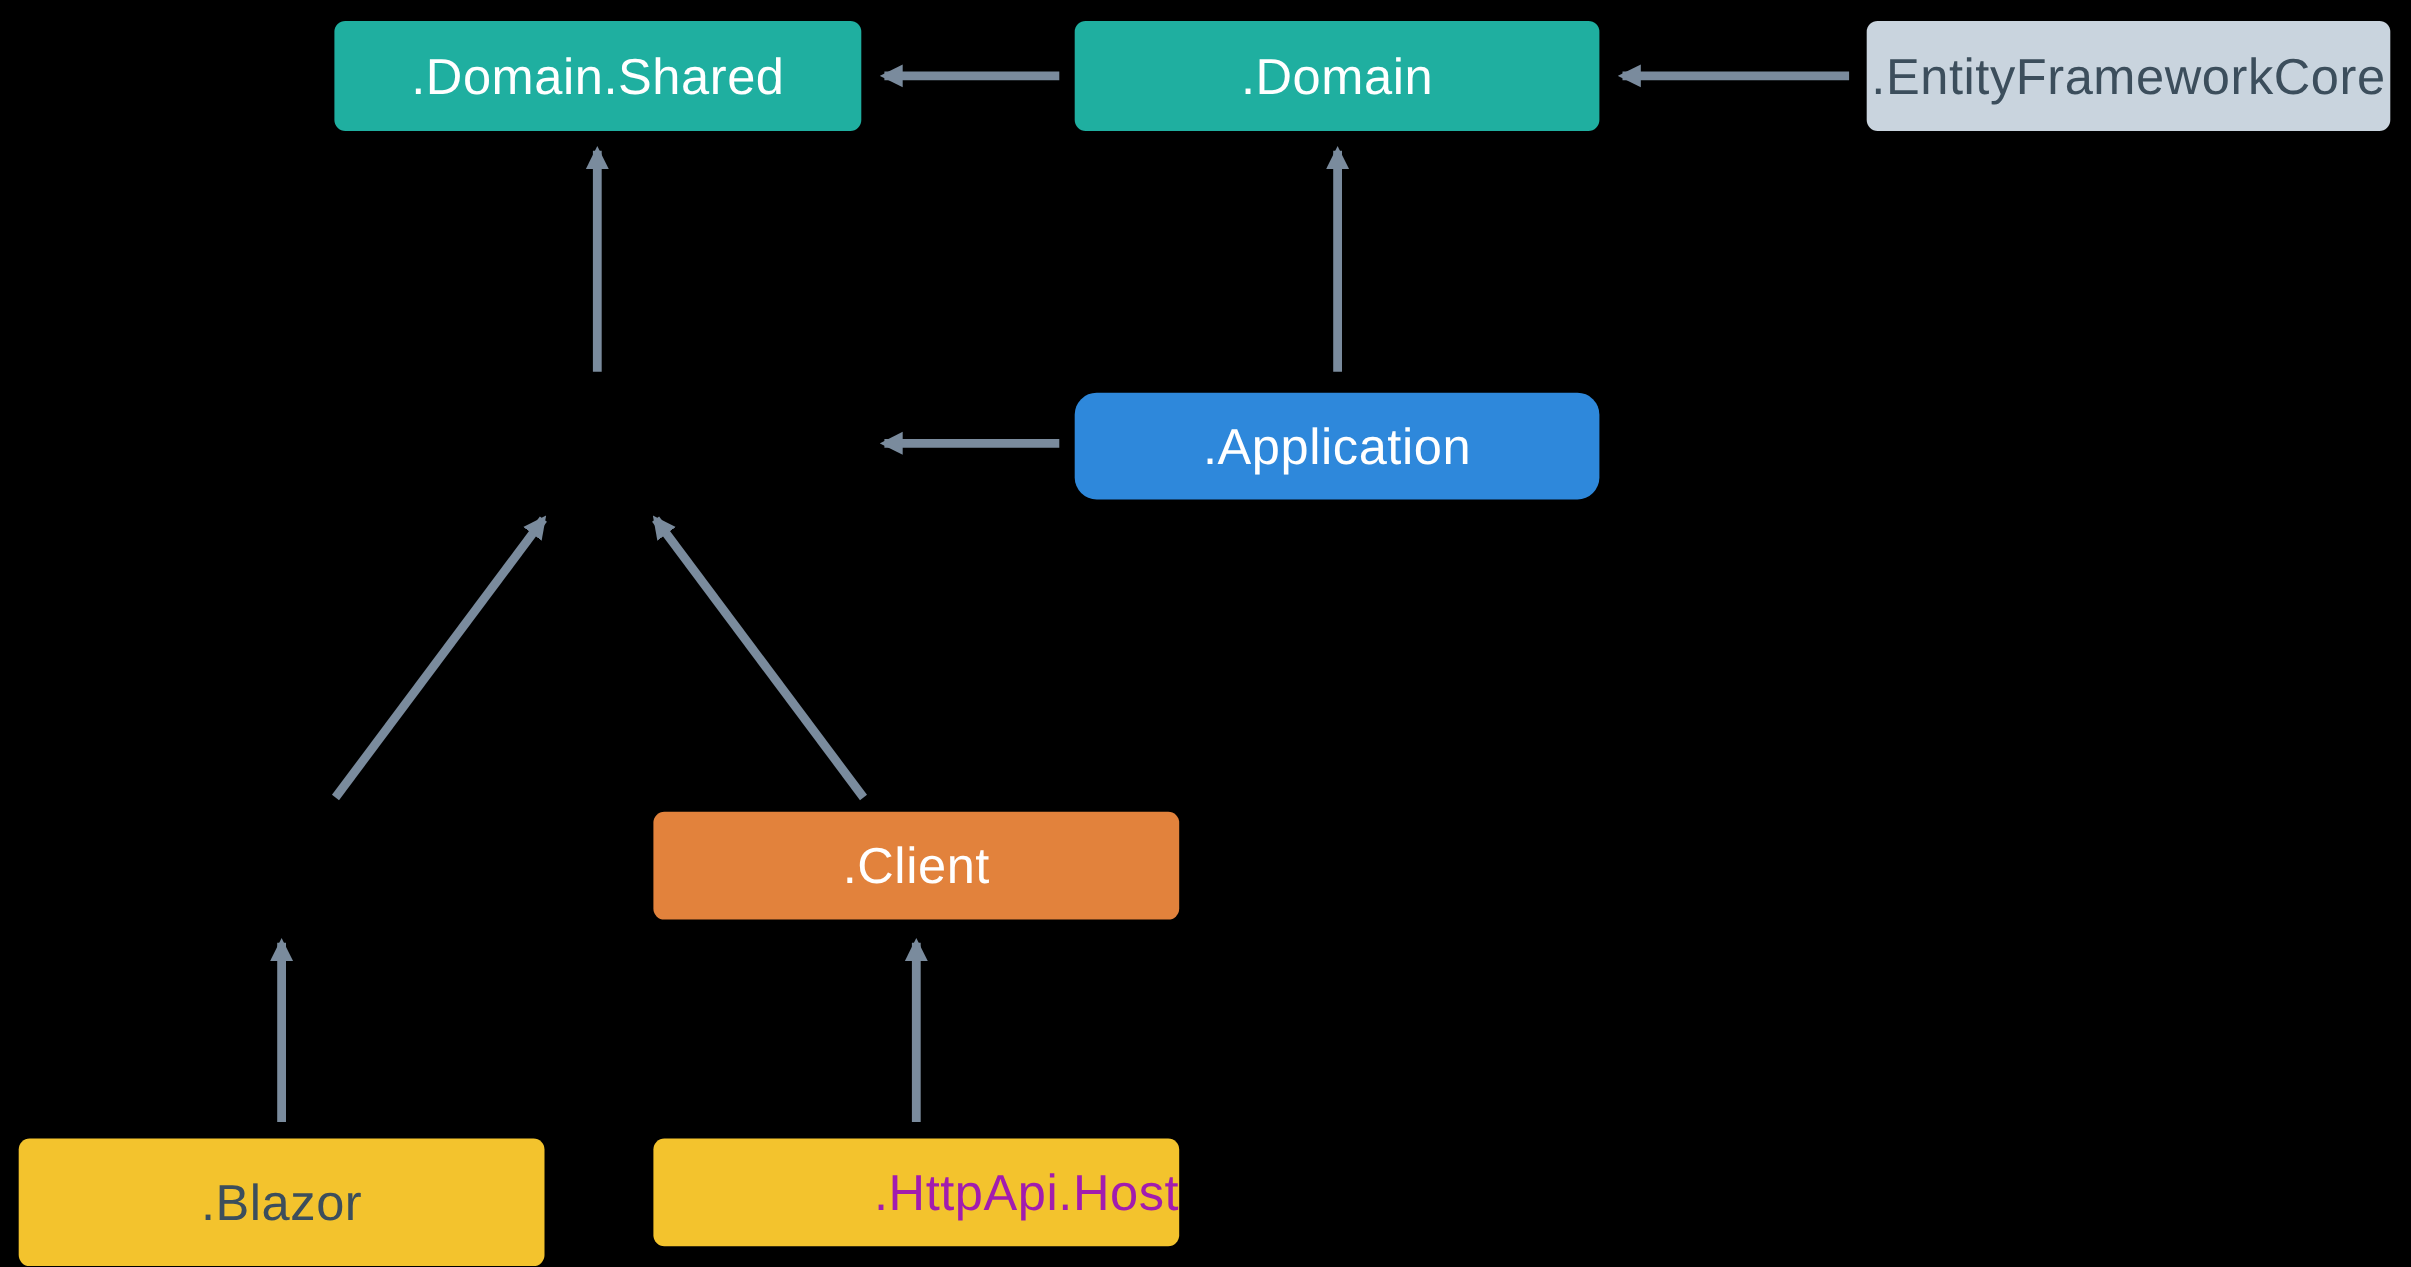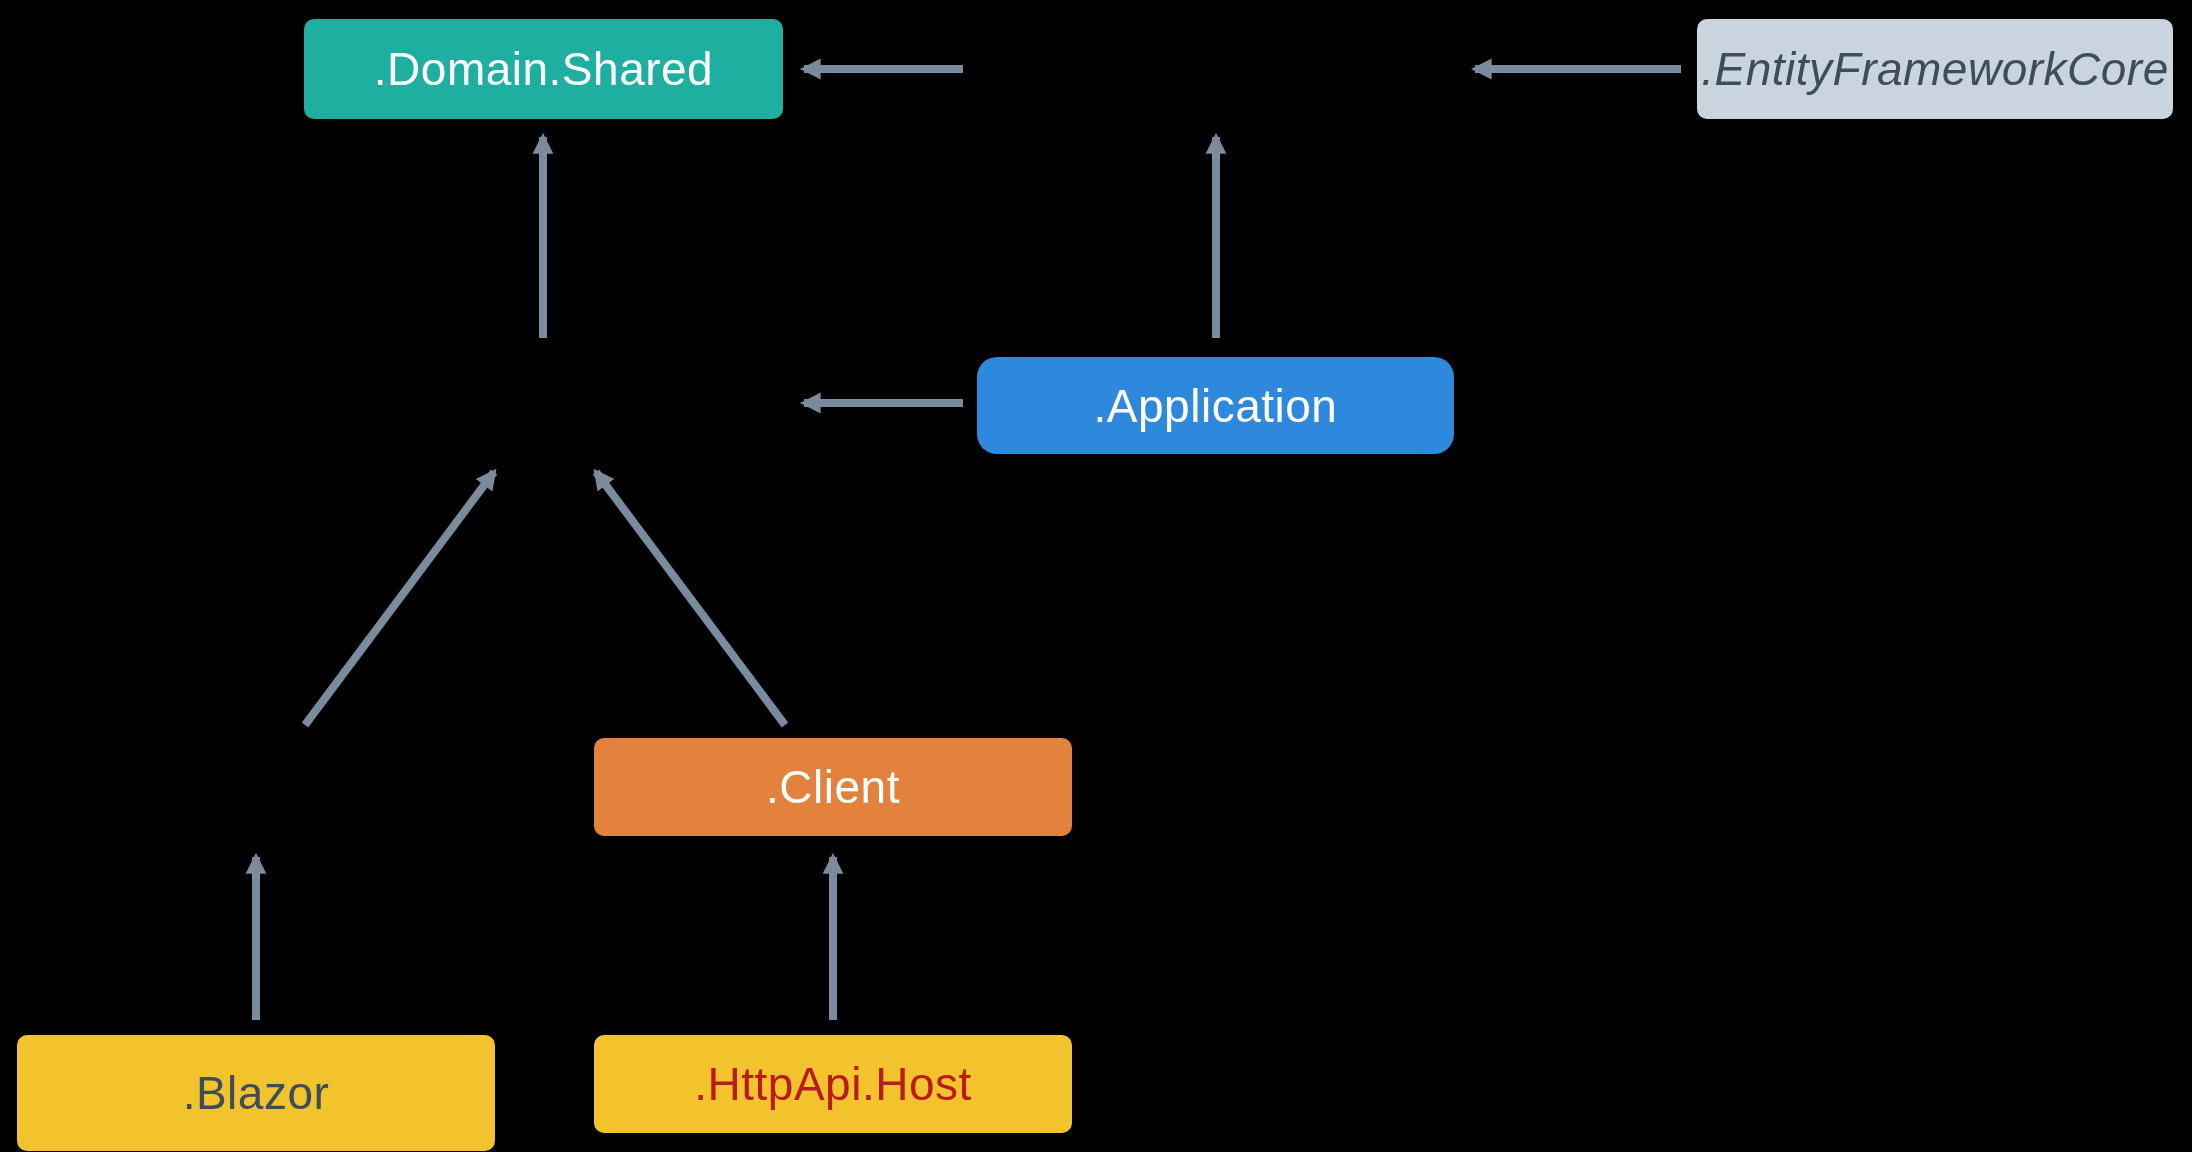--- a/index.html
+++ b/index.html
@@ -22,21 +22,21 @@
     justify-content: center;
     border-radius: 10px;
     font-size: 46px;
     font-weight: 500;
     letter-spacing: 0.5px;
     white-space: nowrap;
   }
   
   .n-domain-shared        { left: 304px;  top: 19px;   width: 479px; height: 100px; }
   .n-domain               { left: 977px;  top: 19px;   width: 477px; height: 100px; }
-  .n-efcore               { left: 1697px; top: 19px;   width: 476px; height: 100px; font-style: italic; }
+  .n-efcore               { left: 1697px; top: 19px;   width: 476px; height: 100px; }
   .n-app-contracts        { left: 305px;  top: 357px;  width: 478px; height: 97px;  }
   .n-application          { left: 977px;  top: 357px;  width: 477px; height: 97px; border-radius: 20px;  }
   .n-httpapi-client       { left: 17px;   top: 738px;  width: 478px; height: 98px;  }
   .n-httpapi              { left: 594px;  top: 738px;  width: 478px; height: 98px;  }
   .n-blazor               { left: 17px;   top: 1035px; width: 478px; height: 116px;  }
   .n-httpapi-host         { left: 594px;  top: 1035px; width: 478px; height: 98px;  }
 
   #edges-svg {
     position: absolute;
     left: 0; top: 0;
@@ -67,29 +67,32 @@
     <line class="edge" x1="963" y1="403" x2="804" y2="403" marker-end="url(#arrowhead)" stroke="#7A8B9D"></line>
     <line class="edge" x1="305" y1="725" x2="494" y2="472" marker-end="url(#arrowhead)" stroke="#7A8B9D"></line>
     <line class="edge" x1="785" y1="725" x2="596" y2="472" marker-end="url(#arrowhead)" stroke="#7A8B9D"></line>
     <line class="edge" x1="256" y1="1020" x2="256" y2="857" marker-end="url(#arrowhead)" stroke="#7A8B9D"></line>
     <line class="edge" x1="833" y1="1020" x2="833" y2="857" marker-end="url(#arrowhead)" stroke="#7A8B9D"></line>
   </svg>
 
   <div class="node n-domain-shared" style="background: rgb(31, 175, 160); color: rgb(255, 255, 255);">
     <span>.Domain.Shared</span>
   </div>
+  <div class="node n-domain" style="background: rgb(31, 175, 160); color: rgb(255, 255, 255);">
+    <span>.Domain</span>
+  </div>
   <div class="node n-efcore" style="background: rgb(201, 212, 222); color: rgb(60, 78, 92);">
     <span>.EntityFrameworkCore</span>
   </div>
   <div class="node n-application" style="background: rgb(46, 136, 219); color: rgb(255, 255, 255);">
     <span>.Application</span>
   </div>
   <div class="node n-httpapi" style="background: rgb(226, 130, 60); color: rgb(255, 255, 255);">
     <span>.Client</span>
   </div>
   <div class="node n-blazor" style="background: rgb(243, 195, 45); color: rgb(60, 78, 92);">
     <span>.Blazor</span>
   </div>
-  <div class="node n-httpapi-host" style="background: rgb(243, 195, 45); color: #b91c1c;">
+  <div class="node n-httpapi-host" style="background: rgb(243, 195, 45); color: #a21caf; justify-content: flex-end;">
     <span>.HttpApi.Host</span>
   </div>
 
 </div>
 
 </body></html>

